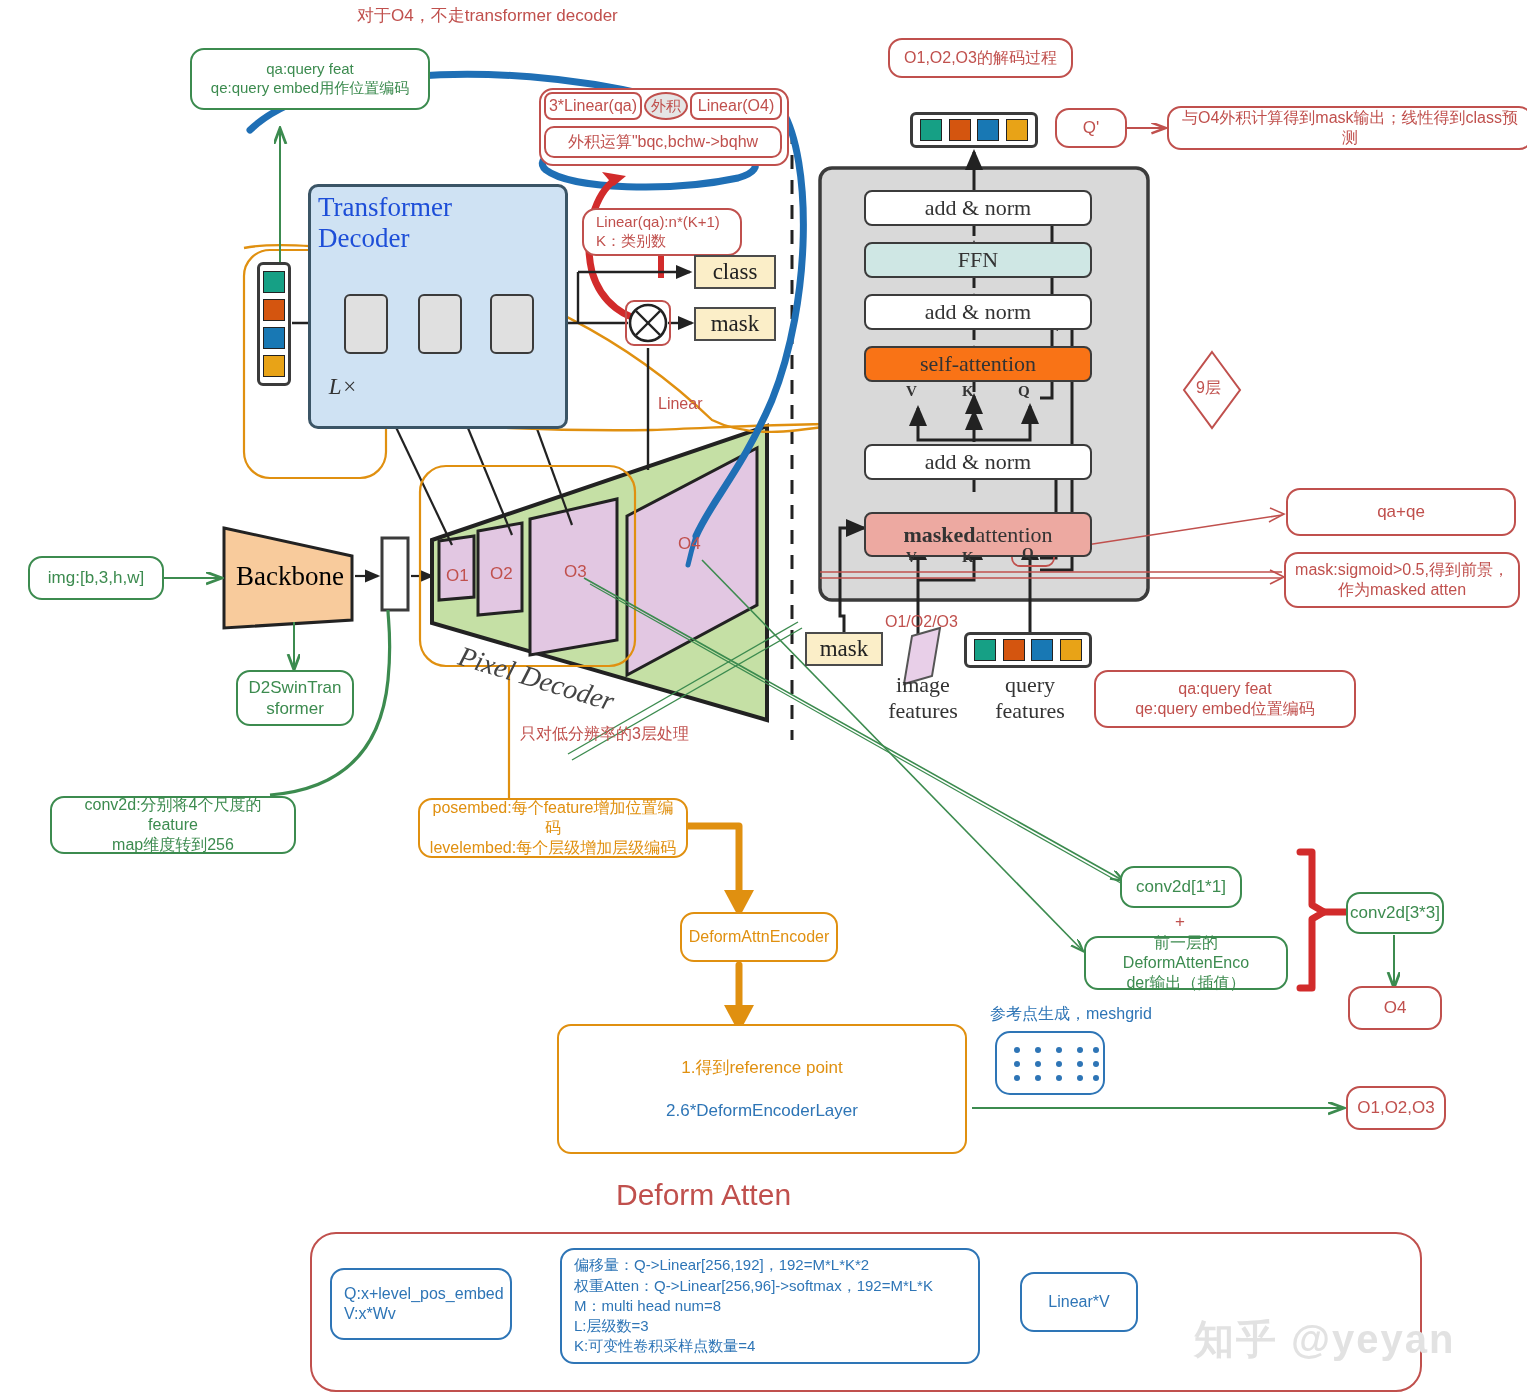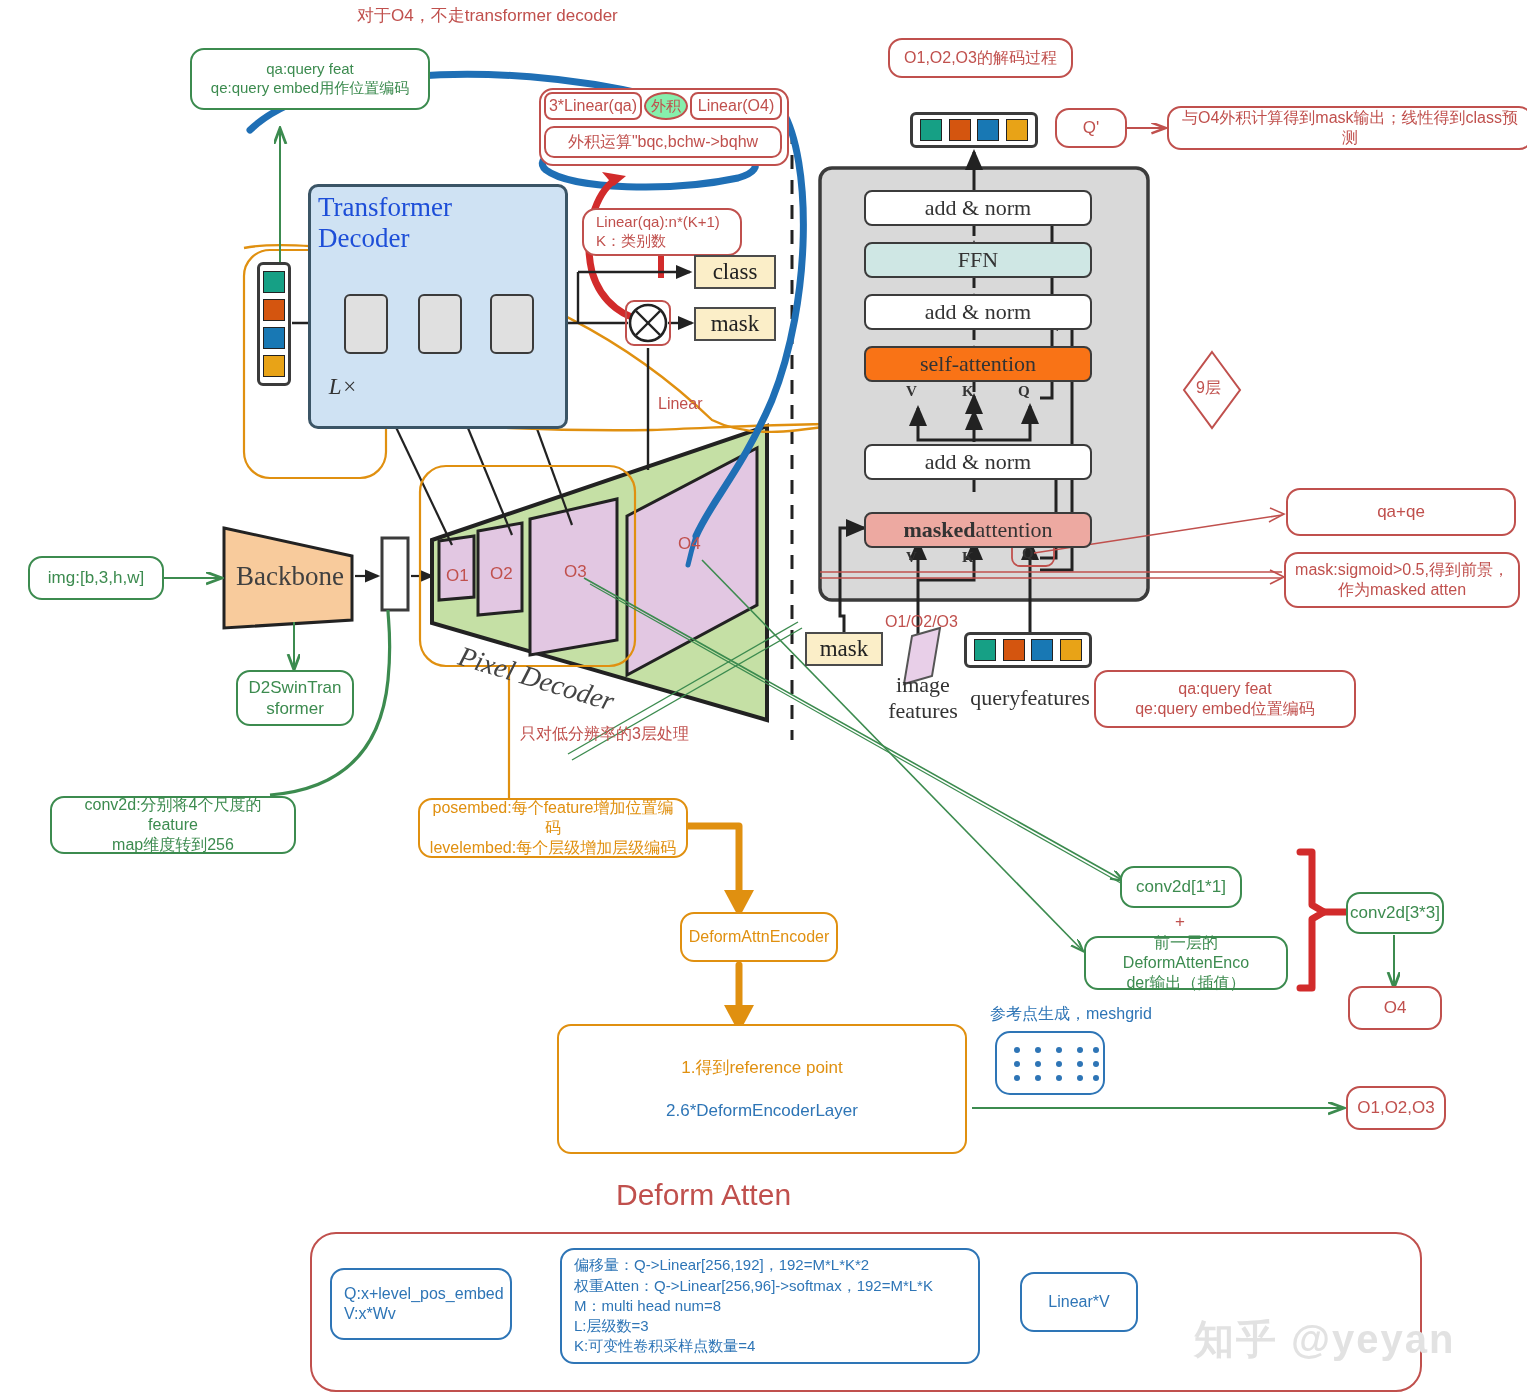--- a/index.html
+++ b/index.html
@@ -248,21 +248,21 @@
 
   <div class="node rbox red" style="left:876px;top:38px;width:185px;height:40px;font-size:16px;">O1,O2,O3的解码过程</div>
 
   <div class="node rbox green" style="left:178px;top:48px;width:240px;height:62px;font-size:15px;flex-direction:column;">
     <span>qa:query feat</span>
     <span>qe:query embed用作位置编码</span>
   </div>
 
   <div class="node rbox red" style="left:527px;top:88px;width:250px;height:78px;padding:0;"></div>
   <div class="node rbox red" style="left:532px;top:92px;width:98px;height:28px;font-size:16px;border-radius:8px;">3*Linear(qa)</div>
-  <div class="node" style="left:632px;top:92px;width:44px;height:28px;border:2px solid #c0504d;border-radius:50%;color:#c0504d;font-size:15px;background:#86efac;text-align:center;">外积</div>
+  <div class="node" style="left:632px;top:92px;width:44px;height:28px;border:2px solid #c0504d;border-radius:50%;color:#c0504d;font-size:15px;background:#e5e5e5;text-align:center;">外积</div>
   <div class="node rbox red" style="left:678px;top:92px;width:92px;height:28px;font-size:16px;border-radius:8px;">Linear(O4)</div>
   <div class="node rbox red" style="left:532px;top:126px;width:238px;height:32px;font-size:16px;border-radius:10px;">外积运算"bqc,bchw-&gt;bqhw</div>
 
   <div class="node rbox red" style="left:570px;top:208px;width:160px;height:48px;font-size:15px;flex-direction:column;align-items:flex-start;padding-left:12px;">
     <span>Linear(qa):n*(K+1)</span>
     <span>K：类别数</span>
   </div>
 
   <div class="node decbox" style="left:296px;top:184px;width:260px;height:245px;"></div>
   <div class="node arch" style="left:306px;top:192px;width:180px;height:66px;justify-content:flex-start;flex-direction:column;align-items:flex-start;font-size:27px;color:#1d4ed8;">
@@ -282,21 +282,21 @@
     <span class="swatch" style="width:20px;height:20px;background:#e8a317;"></span>
   </div>
 
   <div class="node tanbox arch" style="left:682px;top:255px;width:82px;height:34px;font-size:23px;color:#222;">class</div>
   <div class="node tanbox arch" style="left:682px;top:307px;width:82px;height:34px;font-size:23px;color:#222;">mask</div>
 
   <div class="smallnote txt-red" style="left:646px;top:395px;font-size:16px;">Linear</div>
 
   <div class="node rbox green" style="left:16px;top:556px;width:136px;height:44px;font-size:17px;">img:[b,3,h,w]</div>
 
-  <div class="node arch" style="left:216px;top:556px;width:124px;height:40px;font-size:27px;color:#404040;">Backbone</div>
+  <div class="node arch" style="left:216px;top:556px;width:124px;height:40px;font-size:27px;color:#000000;">Backbone</div>
 
   <div class="node rbox green" style="left:224px;top:670px;width:118px;height:56px;font-size:17px;flex-direction:column;">
     <span>D2SwinTran</span>
     <span>sformer</span>
   </div>
 
   <div class="node rbox green" style="left:38px;top:796px;width:246px;height:58px;font-size:16px;flex-direction:column;">
     <span>conv2d:分别将4个尺度的feature</span>
     <span>map维度转到256</span>
   </div>
@@ -321,21 +321,21 @@
   <div class="node ffnbox arch" style="left:852px;top:242px;width:228px;height:36px;font-size:22px;color:#333;">FFN</div>
   <div class="node whitebox arch" style="left:852px;top:294px;width:228px;height:36px;font-size:22px;color:#333;">add &amp; norm</div>
   <div class="node selfatt arch" style="left:852px;top:346px;width:228px;height:36px;font-size:22px;color:#333;">self-attention</div>
 
   <div class="qkvlabel" style="left:894px;top:383px;font-size:15px;">V</div>
   <div class="qkvlabel" style="left:950px;top:383px;font-size:15px;">K</div>
   <div class="qkvlabel" style="left:1006px;top:383px;font-size:15px;">Q</div>
 
   <div class="node whitebox arch" style="left:852px;top:444px;width:228px;height:36px;font-size:22px;color:#333;">add &amp; norm</div>
 
-  <div class="node maskatt arch" style="left:852px;top:512px;width:228px;height:36px;font-size:22px;color:#333;">
+  <div class="node maskatt arch" style="left:852px;top:512px;width:228px;height:45px;font-size:22px;color:#333;">
     <b>masked</b>
       <span> attention</span>
   </div>
 
   <div class="qkvlabel" style="left:894px;top:549px;font-size:15px;">V</div>
   <div class="qkvlabel" style="left:950px;top:549px;font-size:15px;">K</div>
   <div class="qkvlabel" style="left:1010px;top:545px;font-size:15px;">Q</div>
 
   <div class="node tanbox arch" style="left:793px;top:632px;width:78px;height:34px;font-size:23px;color:#222;">mask</div>
 
@@ -346,21 +346,21 @@
     <span>features</span>
   </div>
 
   <div class="tokenstrip node" style="left:952px;top:632px;width:128px;height:36px;padding:0 4px;">
     <span class="swatch" style="width:20px;height:20px;background:#16a085;"></span>
     <span class="swatch" style="width:20px;height:20px;background:#d4550f;"></span>
     <span class="swatch" style="width:20px;height:20px;background:#1878b4;"></span>
     <span class="swatch" style="width:20px;height:20px;background:#e8a317;"></span>
   </div>
 
-  <div class="node arch" style="left:968px;top:672px;width:100px;height:52px;flex-direction:row;font-size:22px;color:#333;">
+  <div class="node arch" style="left:968px;top:672px;width:100px;height:52px;flex-direction:column;font-size:22px;color:#333;">
     <span>query</span>
     <span>features</span>
   </div>
 
   <div class="smallnote txt-red" style="left:1184px;top:378px;font-size:16px;">9层</div>
 
   <div class="node rbox red" style="left:1043px;top:108px;width:72px;height:40px;font-size:17px;">Q'</div>
   <div class="node rbox red" style="left:1155px;top:106px;width:366px;height:44px;font-size:16px;">与O4外积计算得到mask输出；线性得到class预测</div>
 
   <div class="node rbox red" style="left:1274px;top:488px;width:230px;height:48px;font-size:17px;">qa+qe</div>

